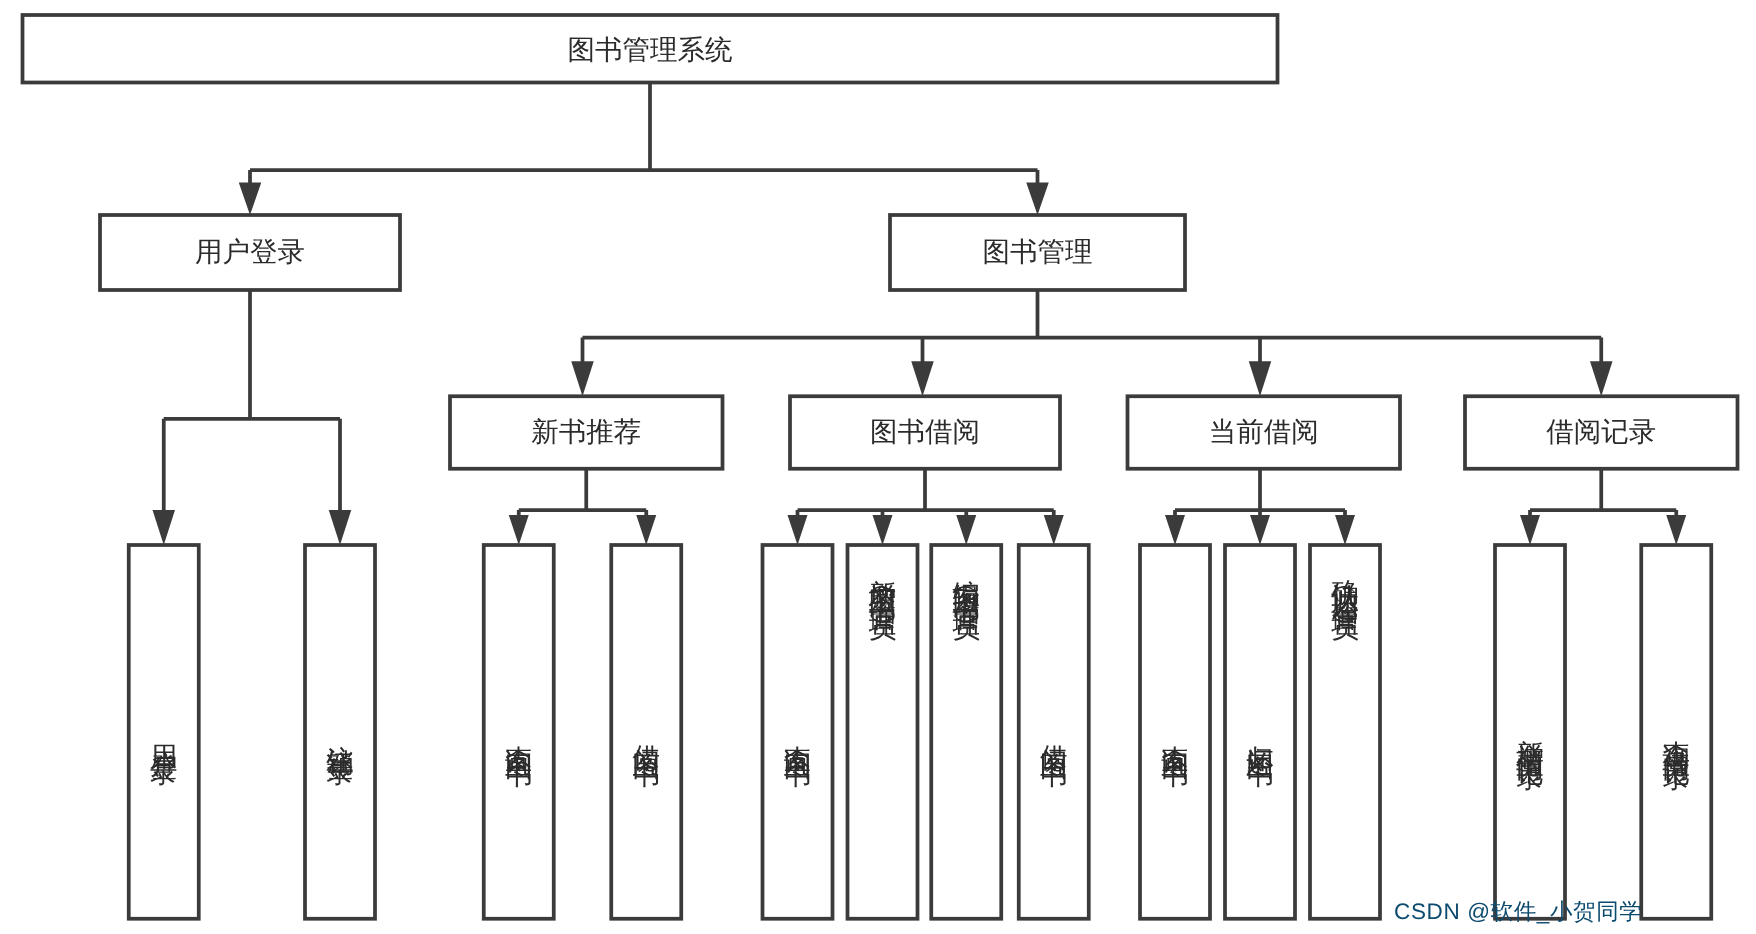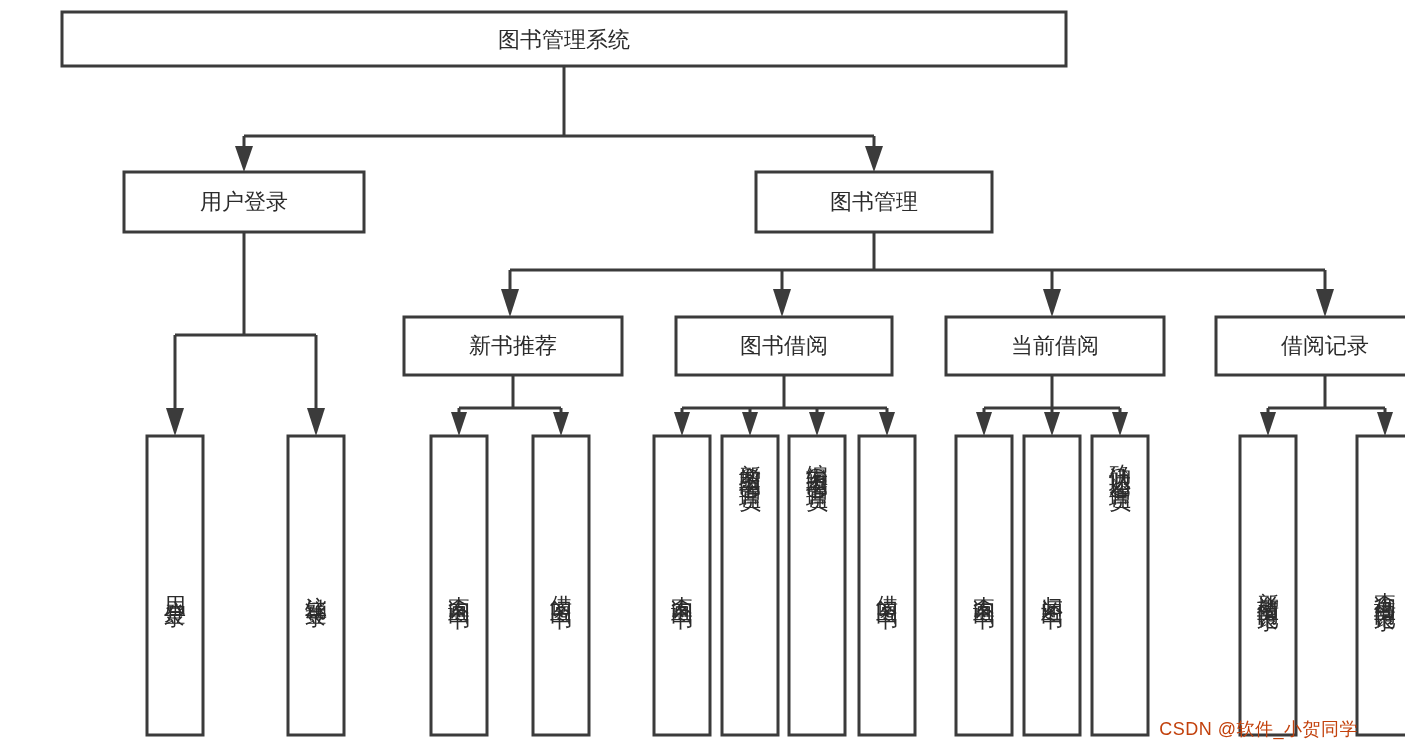--- a/index.html
+++ b/index.html
@@ -11,21 +11,20 @@
     width: 1405px;
     height: 747px;
     font-family: "Liberation Sans", "DejaVu Sans", sans-serif;
     overflow: hidden;
   }
   #diagram-root {
     position: relative;
     width: 1322px;
     height: 747px;
     background: #ffffff;
-    margin-left: 44px;
   }
   svg#tree-canvas {
     position: absolute;
     left: 0;
     top: 0;
     width: 1405px;
     height: 747px;
     display: block;
   }
   .node-box {
@@ -66,21 +65,21 @@
     align-items: center;
     justify-content: center;
     pointer-events: none;
   }
   #watermark {
     position: absolute;
     right: 8px;
     bottom: 6px;
     font-family: "Liberation Sans", "DejaVu Sans", sans-serif;
     font-size: 18px;
-    color: #c2410c;
+    color: #0c4a6e;
     letter-spacing: 0.5px;
     white-space: nowrap;
   }
 </style>
 </head>
 <body>
 
 <div id="diagram-root">
 
   <svg id="tree-canvas" viewBox="0 0 1405 747" xmlns="http://www.w3.org/2000/svg">

